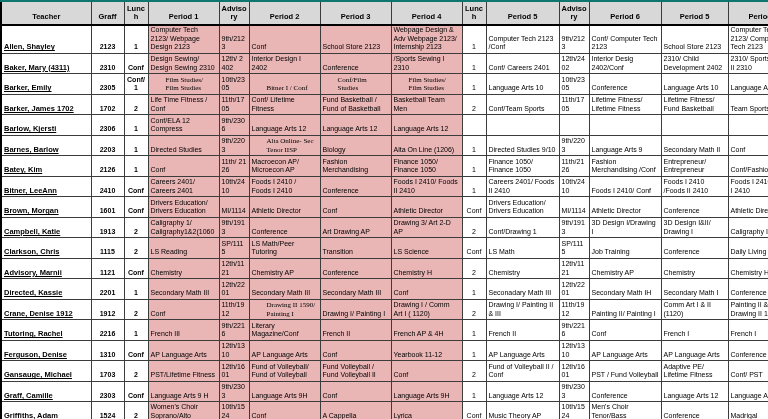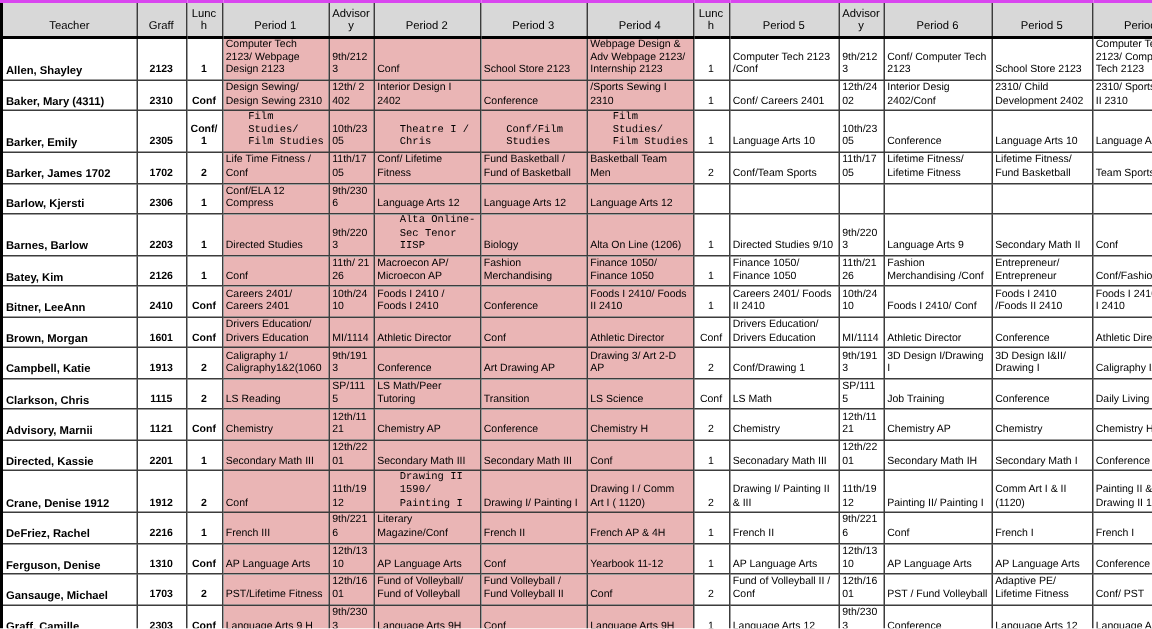--- a/index.html
+++ b/index.html
@@ -11,34 +11,34 @@
   table{border-collapse:collapse;table-layout:fixed;width:768px;}
   td,th{
     border:1px solid #3c3c3c;
     font-size:7px;line-height:8.6px;
     vertical-align:bottom;text-align:left;
     padding:0 2px 1px 2px;
     overflow:hidden;word-wrap:break-word;
     color:#000;background:#fff;
   }
   th{
-    background:#d8d8d8;font-size:7.5px;font-weight:normal;
+    background:#d8d8d8;font-size:7.5px;font-weight:bold;
     text-align:center;vertical-align:bottom;
-    border-top:2px solid #d946ef;border-bottom:2px solid #000;
+    border-top:2px solid #0f766e;border-bottom:2px solid #000;
     padding-bottom:2px;
   }
   tr.hdr{height:24px;}
   tr.row{height:20.5px;}
   tr.row-tall{height:28px;}
   td.pk{background:#eab5b5;}
-  td.c-teacher{font-weight:bold;font-size:7.5px;}
+  td.c-teacher{font-weight:bold;font-size:7.5px;text-decoration:underline;}
   td.c-room,td.c-lunch1{font-weight:bold;text-align:center;}
   td.c-lunch2{text-align:center;}
   td.c-adv{word-break:break-all;}
-  td.serif{font-family:Liberation Mono, monospace;padding-left:17px;}
+  td.serif{font-family:Liberation Serif, serif;padding-left:17px;}
   table{border:2px solid #000;}
 </style>
 </head>
 <body>
 
 <div class="sheet">
   <table>
     <colgroup>
       <col style="width:90px">
         <col style="width:33px">
@@ -105,21 +105,21 @@
           <td class="">Interior Desig 2402/Conf</td>
           <td class="">2310/    Child Development 2402</td>
           <td class="">2310/     Sports Sewing II 2310</td>
         </tr>
         <tr class="row">
           <td class="c-teacher">Barker, Emily</td>
           <td class="c-room">2305</td>
           <td class="c-lunch1">Conf/1</td>
           <td class="pk serif">Film Studies/ Film Studies</td>
           <td class="c-adv pk">10th/2305</td>
-          <td class="pk serif">Theatre I / Chris</td>
+          <td class="pk serif">Bitner I / Conf</td>
           <td class="pk serif">Conf/Film Studies</td>
           <td class="pk serif">Film Studies/ Film Studies</td>
           <td class="c-lunch2">1</td>
           <td class="">Language Arts 10</td>
           <td class="c-adv">10th/2305</td>
           <td class="">Conference</td>
           <td class="">Language Arts 10</td>
           <td class="">Language Arts 10</td>
         </tr>
         <tr class="row">
@@ -292,21 +292,21 @@
           <td class="pk">Drawing I/ Painting I</td>
           <td class="pk">Drawing I / Comm Art I ( 1120)</td>
           <td class="c-lunch2">2</td>
           <td class="">Drawing I/ Painting II &amp; III</td>
           <td class="c-adv">11th/1912</td>
           <td class="">Painting II/ Painting I</td>
           <td class="">Comm Art I &amp; II (1120)</td>
           <td class="">Painting II &amp; III/ Drawing II 1020</td>
         </tr>
         <tr class="row">
-          <td class="c-teacher">DeFriez, Rachel</td>
+          <td class="c-teacher">Tutoring, Rachel</td>
           <td class="c-room">2216</td>
           <td class="c-lunch1">1</td>
           <td class="pk">French III</td>
           <td class="c-adv pk">9th/2216</td>
           <td class="pk">Literary Magazine/Conf</td>
           <td class="pk">French II</td>
           <td class="pk">French AP &amp; 4H</td>
           <td class="c-lunch2">1</td>
           <td class="">French II</td>
           <td class="c-adv">9th/2216</td>

